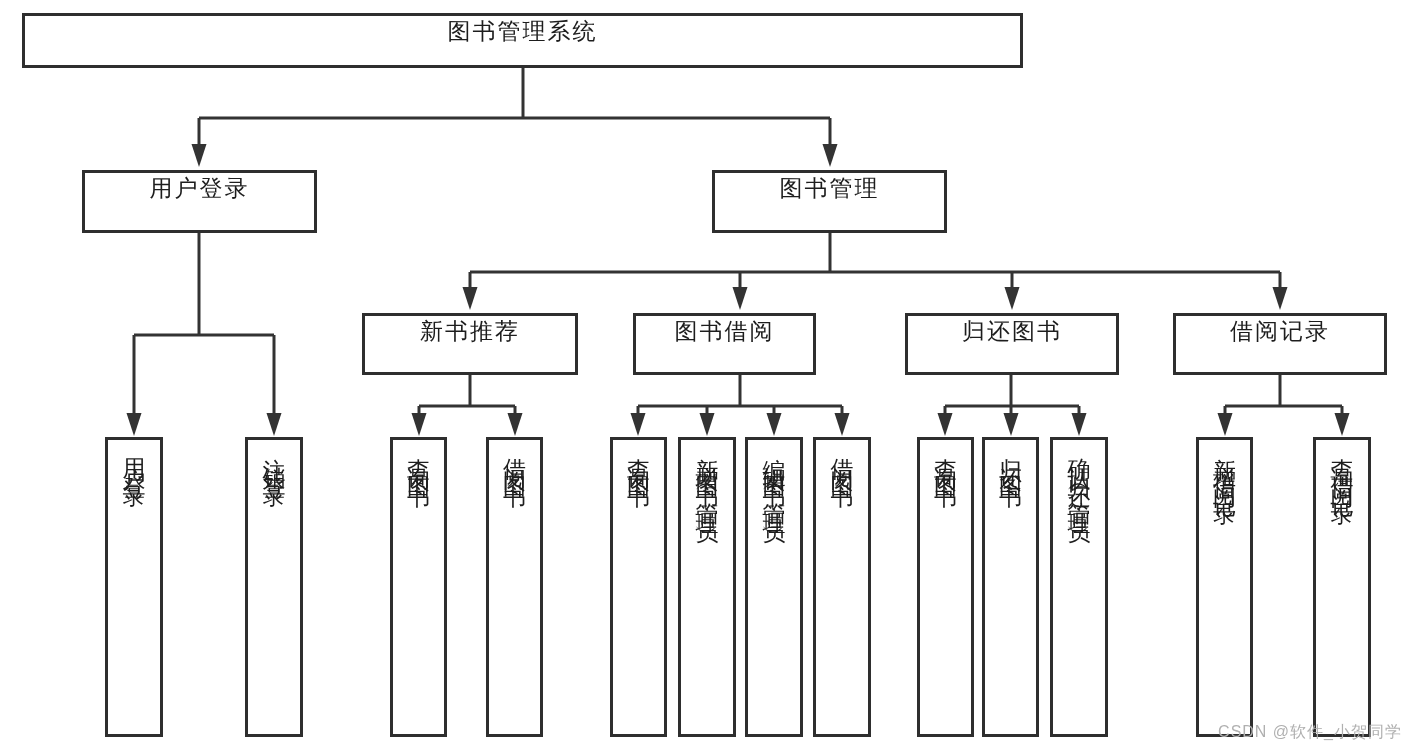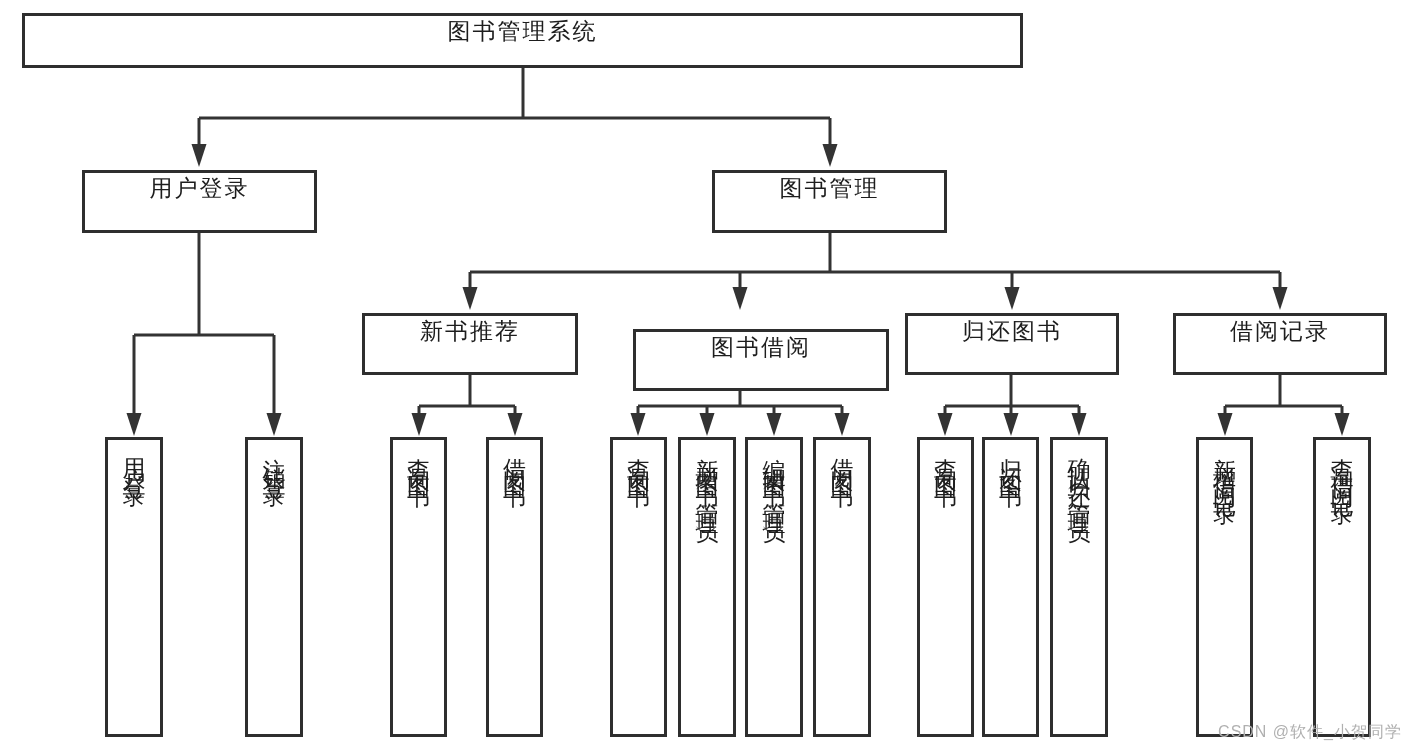--- a/index.html
+++ b/index.html
@@ -124,21 +124,21 @@
   <div class="box h" style="left:82px; top:170px; width:235px; height:63px;">
     <span>用户登录</span>
   </div>
   <div class="box h" style="left:712px; top:170px; width:235px; height:63px;">
     <span>图书管理</span>
   </div>
 
   <div class="box h" style="left:362px; top:313px; width:216px; height:62px;">
     <span>新书推荐</span>
   </div>
-  <div class="box h" style="left:633px; top:313px; width:256px; height:62px;margin-top:16px;">
+  <div class="box h" style="left:633px; top:313px; width:183px; height:62px;">
     <span>图书借阅</span>
   </div>
   <div class="box h" style="left:905px; top:313px; width:214px; height:62px;">
     <span>归还图书</span>
   </div>
   <div class="box h" style="left:1173px; top:313px; width:214px; height:62px;">
     <span>借阅记录</span>
   </div>
 
   <div class="box v" style="left:105px; top:437px; width:58px; height:300px;">

